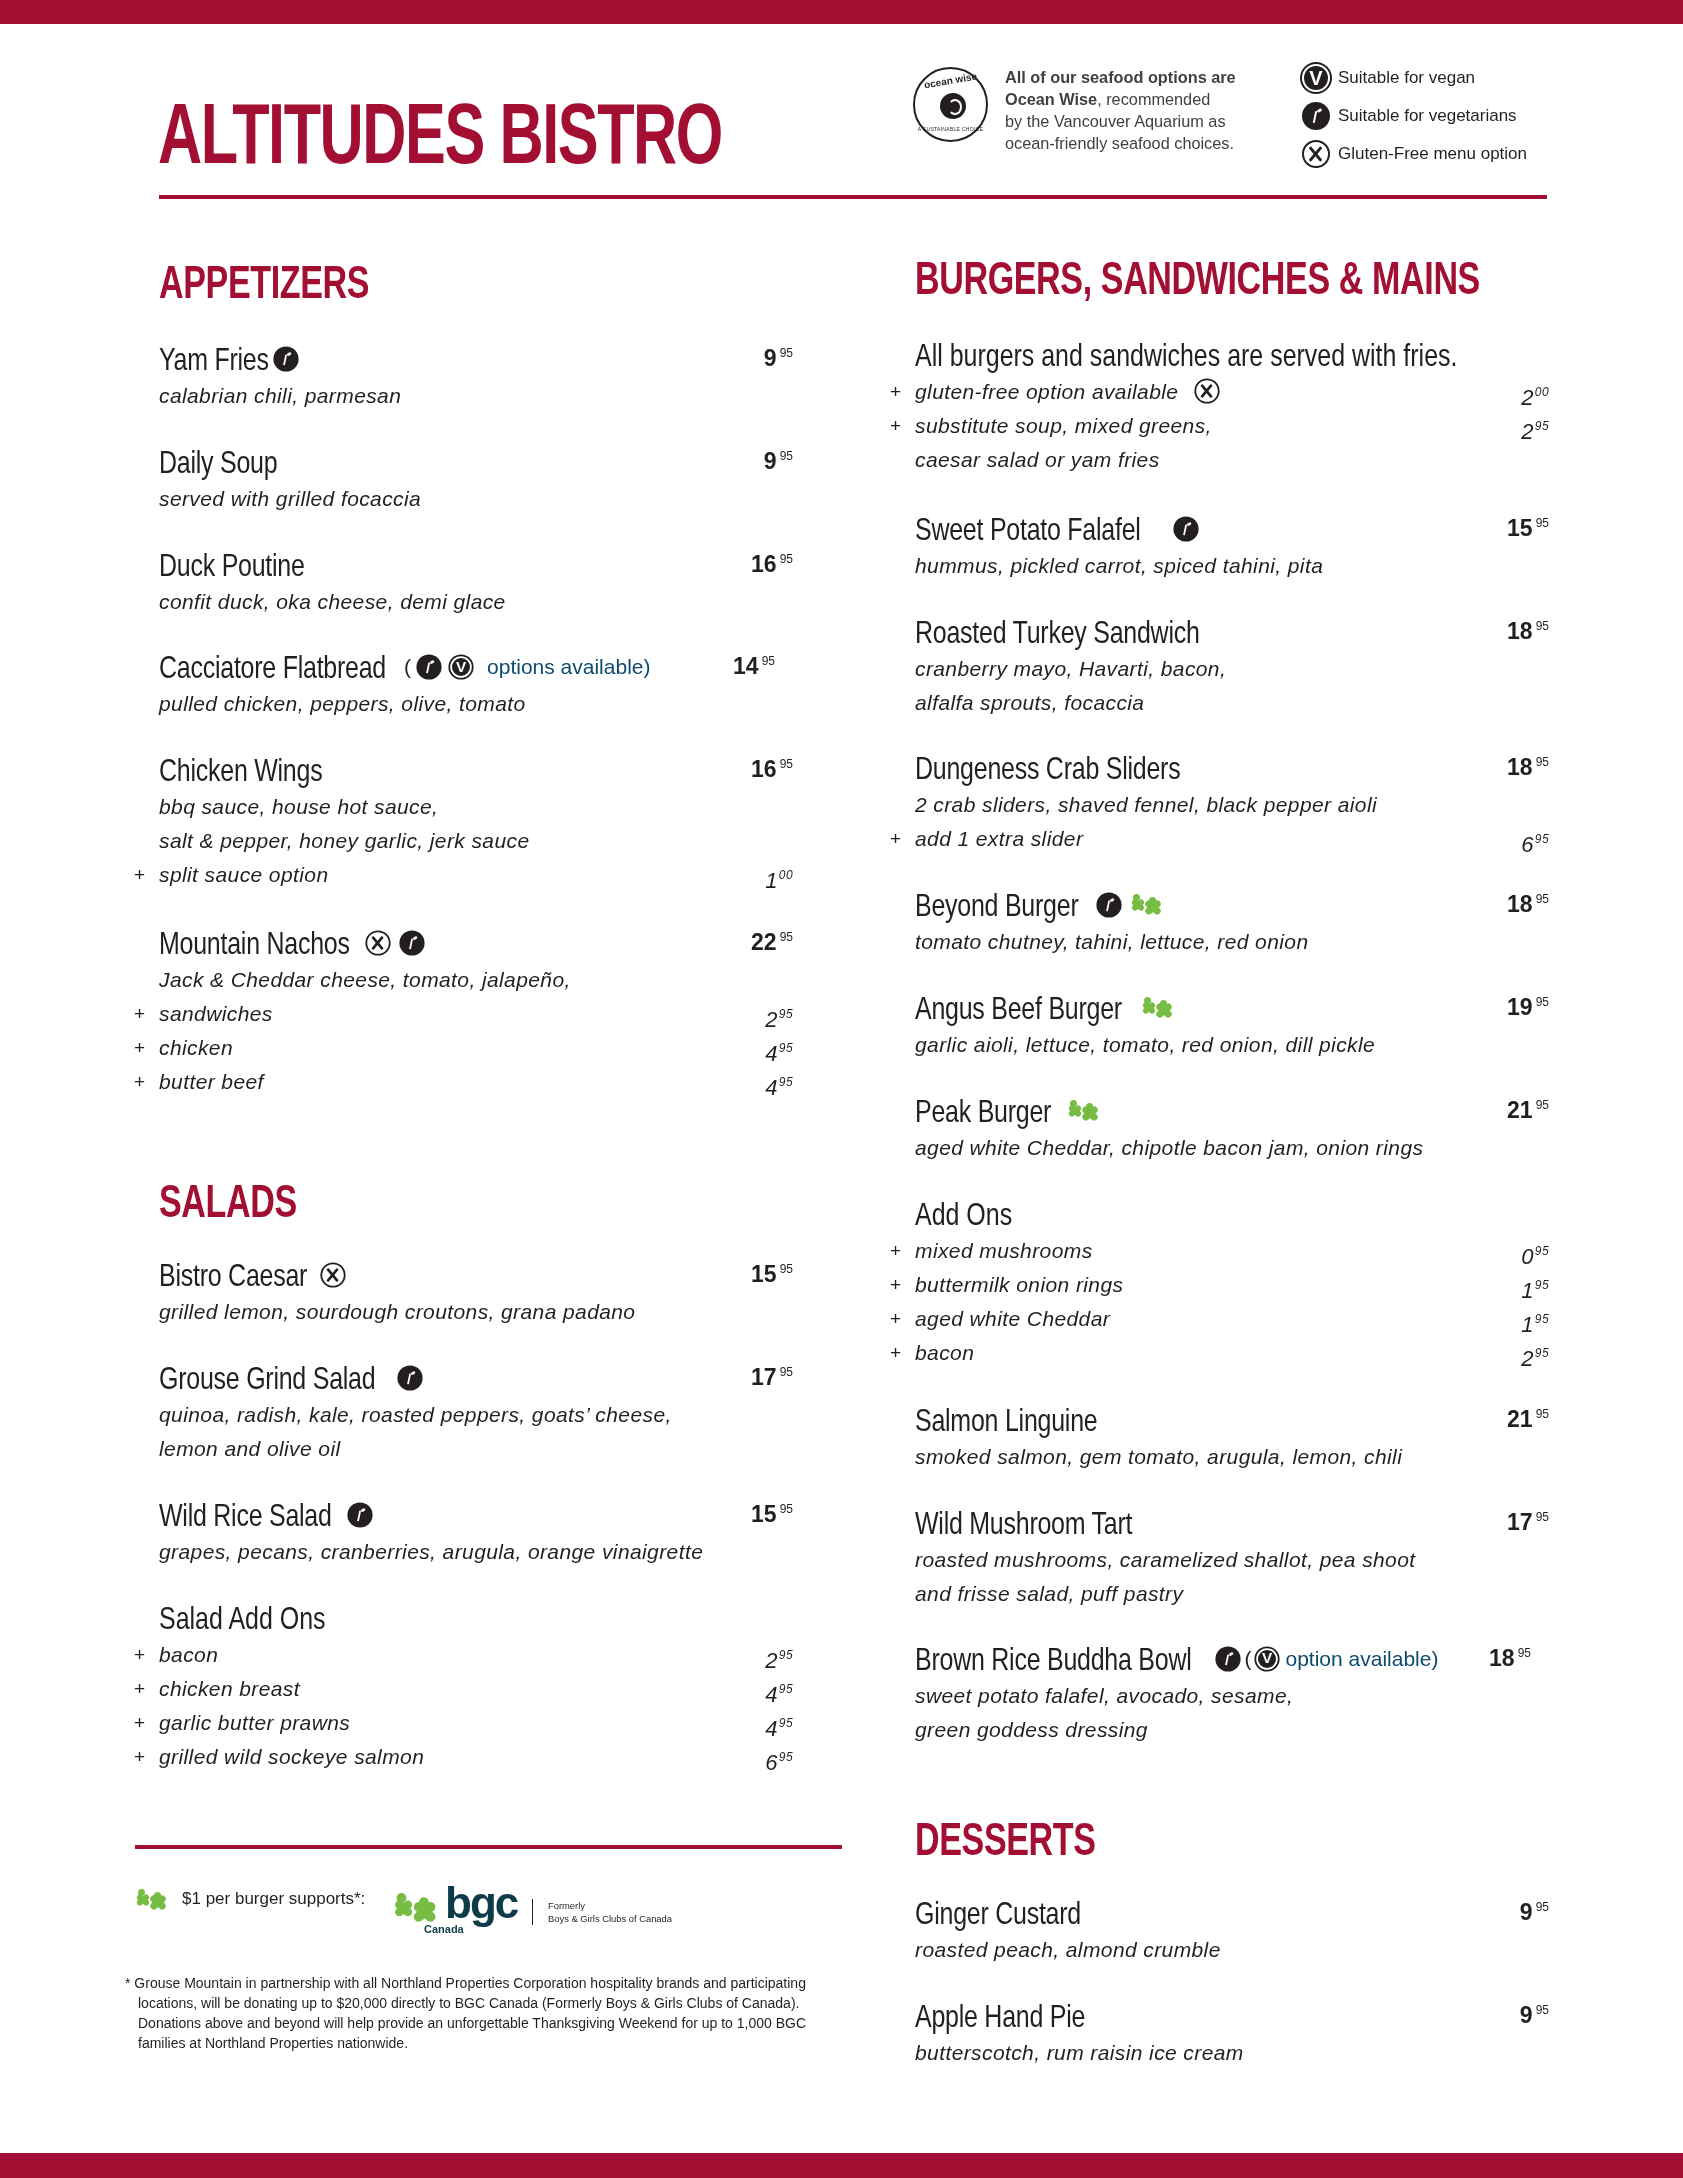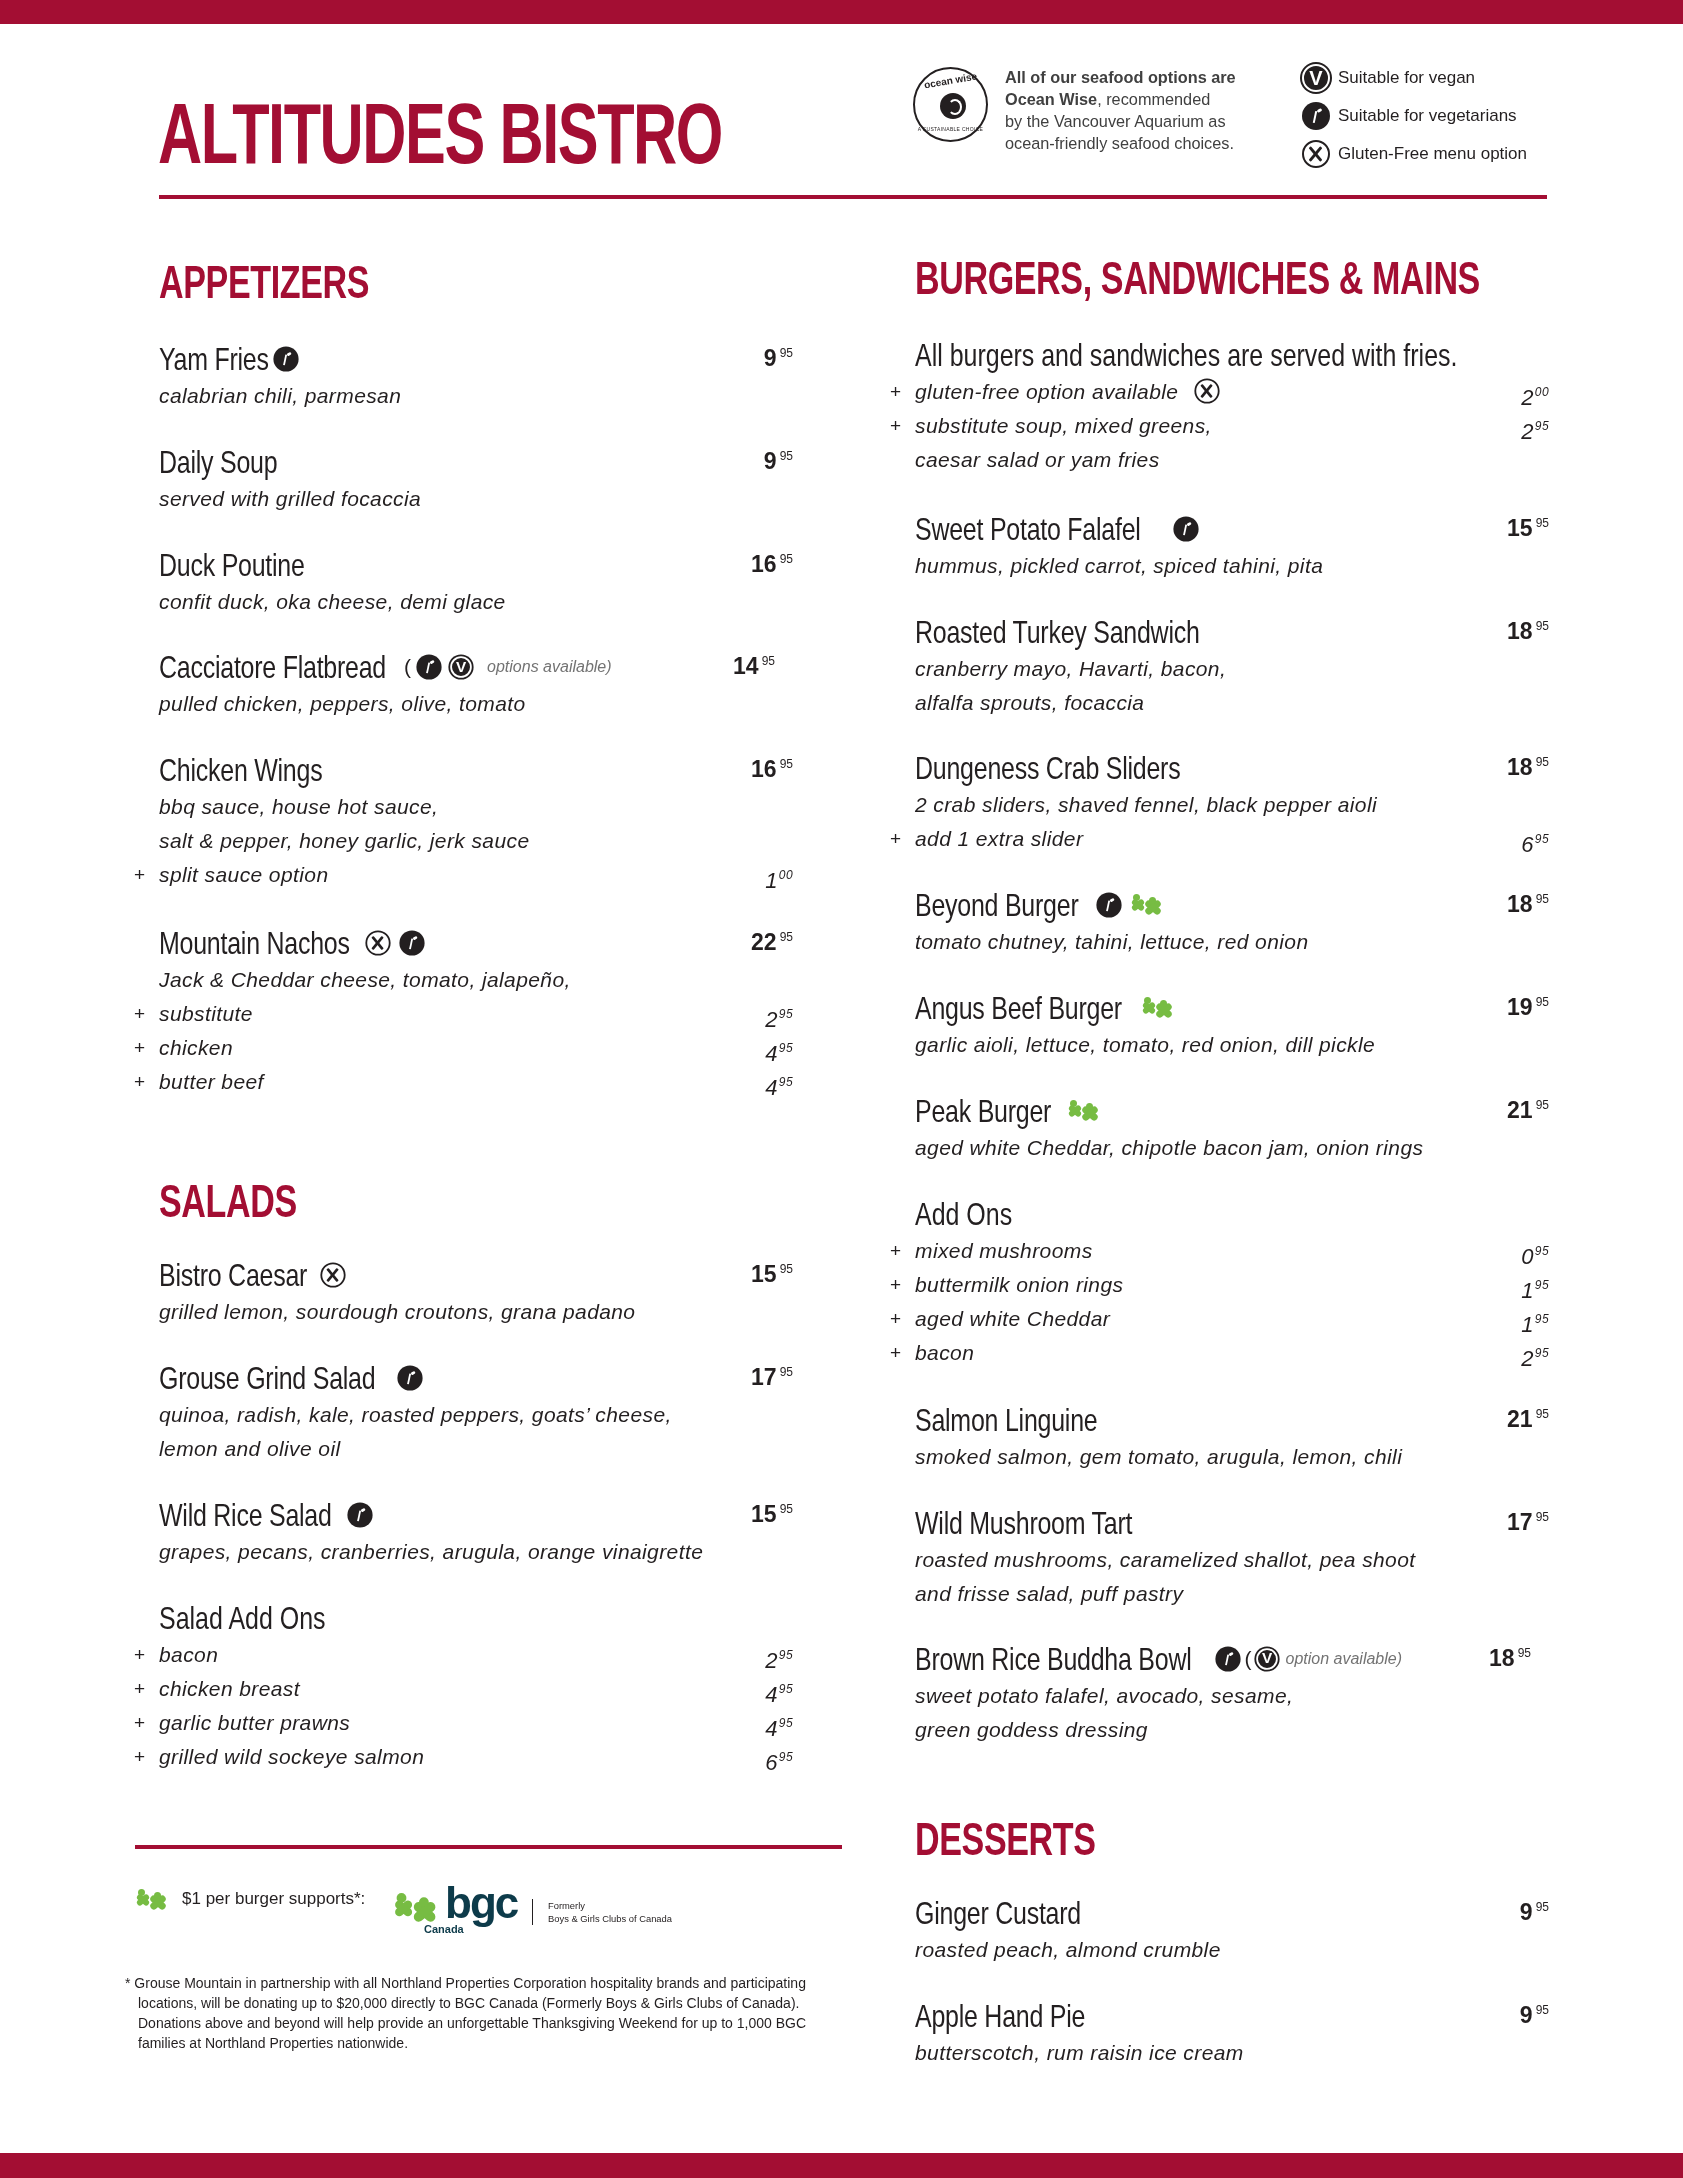--- a/index.html
+++ b/index.html
@@ -65,21 +65,21 @@
 
   .item { position: absolute; left: 0; width: 634px; }
   .item-head { position: relative; height: 40px; display: flex; align-items: center; white-space: nowrap; }
   .item-name {
     font-family: "Liberation Sans Narrow", "Liberation Sans", sans-serif;
     font-size: 32px; font-weight: 400; color: #231f20; line-height: 1;
     display: inline-block; transform: scaleX(0.78); transform-origin: left center; letter-spacing: -0.3px;
   }
   .name-wrap { display: inline-flex; align-items: center; }
   .icons { display: inline-flex; align-items: center; gap: 6px; margin-left: 8px; }
-  .opt-note { font-style: italic; font-size: 16px; color: #737373; margin-left: 6px; }
+  .opt-note { font-size: 21px; color: #0c4a6e; margin-left: 6px; }
   .paren { font-size: 21px; margin-left: 6px; margin-right: 4px; color: #231f20; }
 
   .price { position: absolute; right: 0; top: 6px; font-size: 23px; font-weight: 700; color: #231f20; white-space: nowrap; }
   .price sup { font-size: 12px; font-weight: 400; vertical-align: 9px; margin-left: 3px; }
 
   .desc { font-style: italic; font-size: 21px; color: #231f20; line-height: 34px; letter-spacing: 0.4px; }
 
   .addon { position: relative; height: 34px; font-style: italic; font-size: 21px; line-height: 34px; color: #231f20; letter-spacing: 0.4px; }
   .addon .plus { position: absolute; left: -25px; top: 0; font-style: normal; font-size: 19px; }
   .addon .aprice { position: absolute; right: 0; top: 0; font-style: italic; font-size: 22px; text-align: center; }
@@ -205,21 +205,21 @@
       <span class="item-name">Mountain Nachos</span>
       <span class="icons" style="margin-left:-40px">
         <span class="ic ic-gf sm"></span>
         <span class="ic ic-veg sm"></span>
       </span>
       <span class="price"><span>22</span><sup>95</sup></span>
     </div>
     <div class="desc">Jack &amp; Cheddar cheese, tomato, jalapeño,</div>
     <div class="addon">
       <span class="plus">+</span>
-      <span>substitute</span>
+      <span>sandwiches</span>
       <span class="aprice"><span>2</span><sup>95</sup></span>
     </div>
     <div class="addon">
       <span class="plus">+</span>
       <span>chicken</span>
       <span class="aprice"><span>4</span><sup>95</sup></span>
     </div>
     <div class="addon">
       <span class="plus">+</span>
       <span>butter beef</span>

